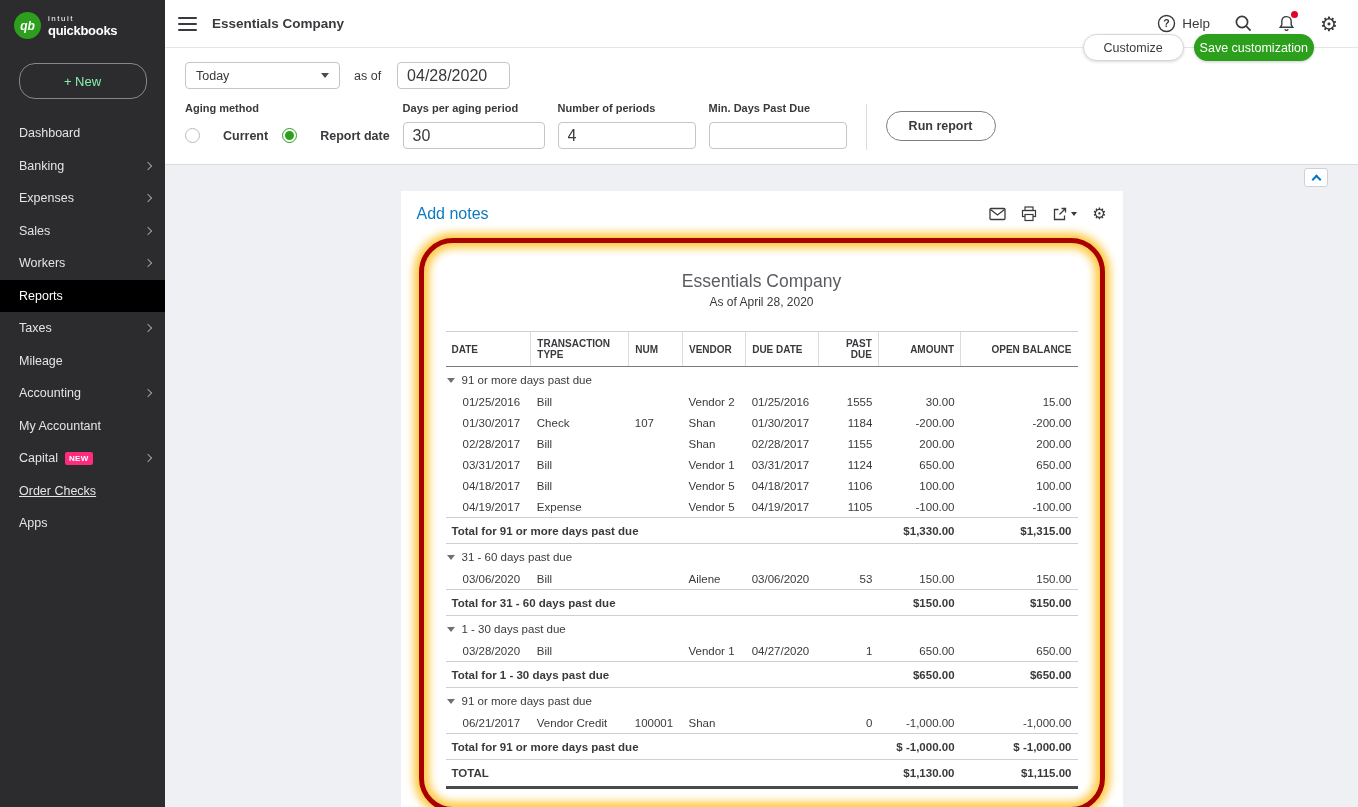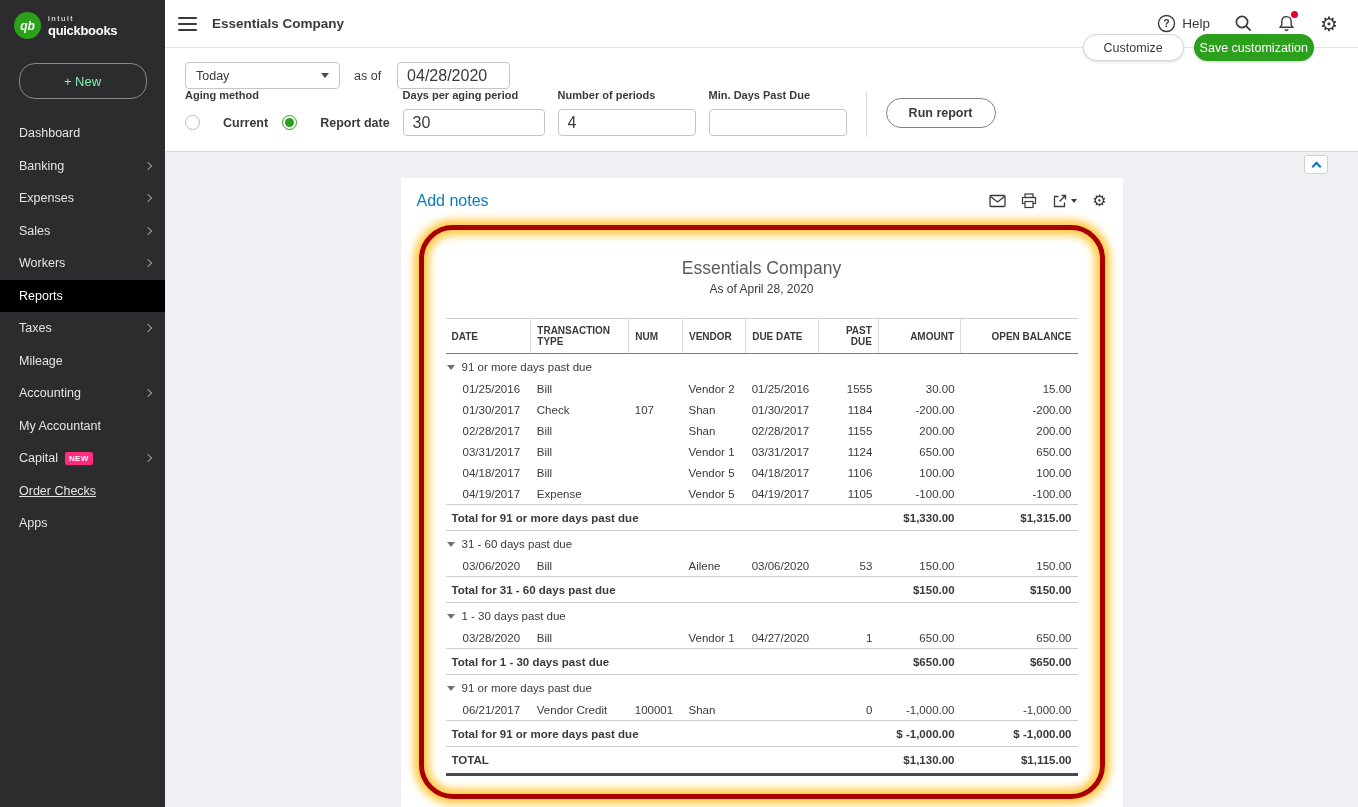--- a/index.html
+++ b/index.html
@@ -37,21 +37,21 @@
   .toolbar{background:#fff;padding:8px 0 14px 20px;border-bottom:1px solid #d9dbde;position:relative;}
   .actions{position:absolute;top:-14px;right:44px;display:flex;gap:10px;z-index:10;}
   .btn-customize{height:27px;padding:0 20px;border-radius:14px;border:1px solid #d4d6d9;background:#fff;font-size:12.5px;color:#393a3d;font-family:inherit;box-shadow:0 1px 3px rgba(0,0,0,.15);cursor:pointer;}
   .btn-save{height:27px;padding:0 6px;border-radius:14px;border:none;background:#2ca01c;color:#fff;font-size:12.5px;font-family:inherit;box-shadow:0 1px 3px rgba(0,0,0,.2);cursor:pointer;}
   .filter-row1{display:flex;align-items:center;gap:10px;margin-top:6px;}
   .select{width:155px;height:27px;border:1px solid #c3c5c9;border-radius:4px;background:#fff;display:flex;align-items:center;justify-content:space-between;padding:0 10px;font-size:12.5px;cursor:pointer;}
   .caret-down{width:0;height:0;border-left:4px solid transparent;border-right:4px solid transparent;border-top:5px solid #4a4b4f;}
   .asof{font-size:12.5px;margin-left:4px;}
   .input{height:27px;border:1px solid #c3c5c9;border-radius:4px;padding:0 9px;font-size:16px;font-family:inherit;color:#393a3d;background:#fff;}
   .date-input{width:113px;margin-left:6px;}
-  .filter-row2{display:flex;align-items:flex-start;}
+  .filter-row2{display:flex;align-items:flex-start;margin-top:13px;}
   .fgroup{display:flex;flex-direction:column;gap:8px;margin-right:13px;}
   .flabel{font-size:11px;font-weight:bold;}
   .radios{display:flex;align-items:center;gap:14px;height:27px;}
   .radio-opt{display:flex;align-items:center;gap:23px;font-size:12.5px;font-weight:bold;cursor:pointer;}
   .radio{position:relative;width:15px;height:15px;border:1.5px solid #b8babd;border-radius:50%;background:#fff;display:inline-block;}
   .radio.sel{border-color:#2ca01c;}
   .radio.sel::after{content:"";position:absolute;inset:2px;background:#2ca01c;border-radius:50%;}
   .w142{width:142px;}
   .w138{width:138px;}
   .vdiv{width:1px;background:#dadcdf;height:46px;margin:2px 19px 0 6px;}

